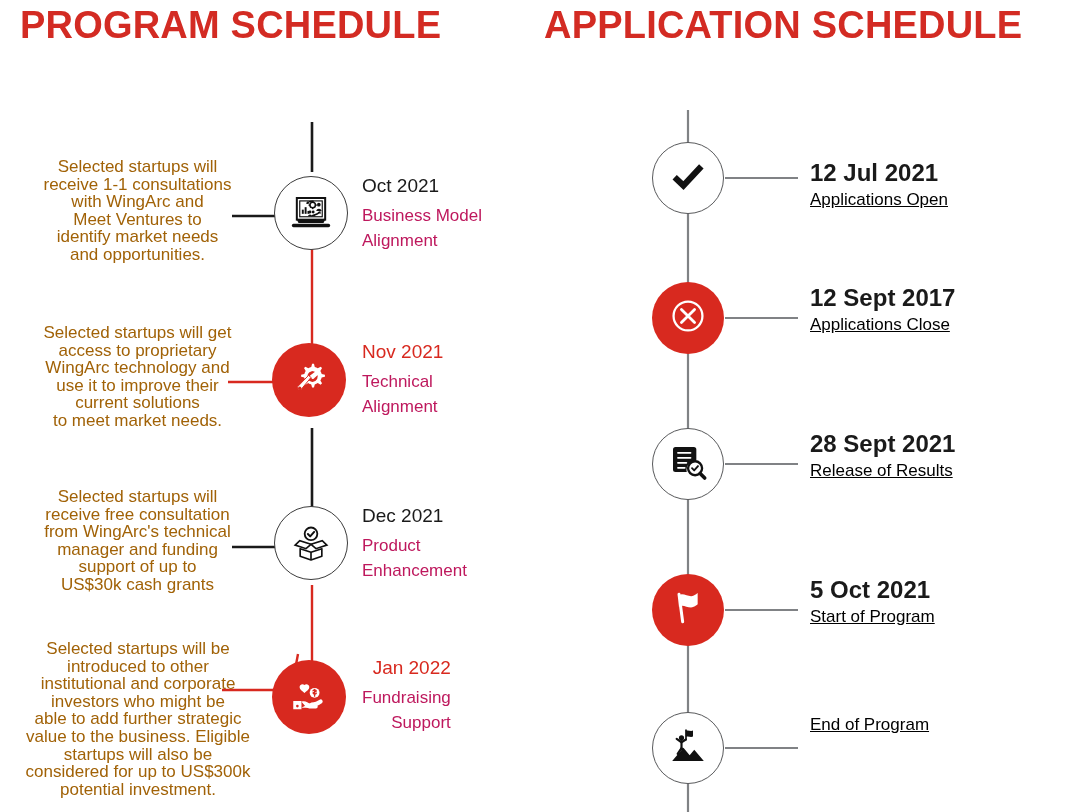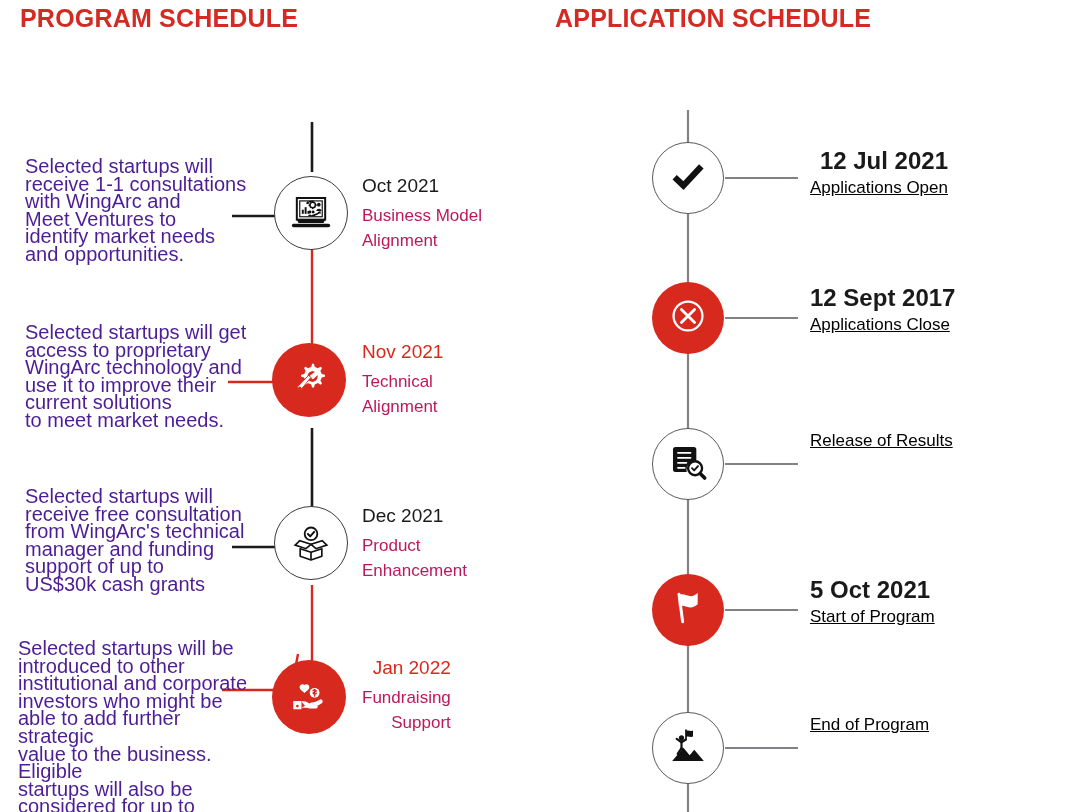--- a/index.html
+++ b/index.html
@@ -11,21 +11,21 @@
     position: relative;
     overflow: hidden;
     font-family: "Liberation Sans", sans-serif;
     color: #231f20;
   }
 
   
   .heading {
     position: absolute;
     font-weight: bold;
-    font-size: 25px;
+    font-size: 38px;
     letter-spacing: 0.2px;
     color: #d32b23;
     white-space: nowrap;
     text-align: center;
   }
   #program-heading { left: 20px;  top: 4px; }
   #application-heading { left: 553px; top: 4px; }
 
   
   .column { position: absolute; top: 0; height: 812px; }
@@ -38,24 +38,24 @@
     left: 0; top: 0;
     width: 540px; height: 812px;
     pointer-events: none;
   }
   .prog-item { position: absolute; left: 0; width: 540px; height: 120px; }
 
   .prog-desc {
     position: absolute;
     right: 290px;
     width: 225px;
-    text-align: left;
-    font-size: 20px;
+    text-align: center;
+    font-size: 17px;
     line-height: 17.6px;
-    color: #4c1d95;
+    color: #a16207;
   }
 
   .node {
     position: absolute;
     width: 74px; height: 74px;
     border-radius: 50%;
     box-sizing: border-box;
     display: flex;
     align-items: center;
     justify-content: center;
@@ -250,42 +250,42 @@
     </div>
     <div class="prog-label" style="top:2px;text-align:right;">
       <div class="prog-date red">Jan 2022</div>
       <div class="prog-sub">Fundraising<br>Support</div>
     </div>
   </div>
 </div>
 
 <div class="column" id="application-column">
 
-  <div class="heading" id="application-heading" style="left:15px;">APPLICATION SCHEDULE</div>
+  <div class="heading" id="application-heading" style="left:4px;">APPLICATION SCHEDULE</div>
 
   <svg id="app-track" viewBox="0 0 537 812" width="537" height="812">
 
     <path d="M148,110 L148,812" stroke="#808285" stroke-width="2.2" fill="none"></path>
 
     <path d="M185,178 L258,178" stroke="#808285" stroke-width="2" fill="none"></path>
     <path d="M185,318 L258,318" stroke="#808285" stroke-width="2" fill="none"></path>
     <path d="M185,464 L258,464" stroke="#808285" stroke-width="2" fill="none"></path>
     <path d="M185,610 L258,610" stroke="#808285" stroke-width="2" fill="none"></path>
     <path d="M185,748 L258,748" stroke="#808285" stroke-width="2" fill="none"></path>
   </svg>
 
   <div class="app-item" style="top:142px;">
     <div class="app-node light" style="left:112px; top:0;">
       <span>
         <svg width="40" height="40" viewBox="0 0 48 48">
           <path d="M8,25.5 L18.5,35.5 L40,12.5" fill="none" stroke="#111111" stroke-width="7.4" stroke-linecap="butt" stroke-linejoin="miter"></path>
         </svg>
       </span>
     </div>
-    <div class="app-label" style="top:5px;text-align:right;">
+    <div class="app-label" style="top:17px;">
       <div class="app-date">12 Jul 2021</div>
       <div class="app-sub">Applications Open</div>
     </div>
   </div>
 
   <div class="app-item" style="top:282px;">
     <div class="app-node dark" style="left:112px; top:0;">
       <span>
         <svg width="42" height="42" viewBox="0 0 48 48">
           <circle cx="24" cy="24" r="16.5" fill="none" stroke="#ffffff" stroke-width="2.6"></circle>
@@ -310,20 +310,21 @@
             <path d="M12,25 h10"></path>
             <path d="M12,31 h8"></path>
           </g>
           <circle cx="32.5" cy="31.5" r="8.4" fill="#ffffff" stroke="#111" stroke-width="2.8"></circle>
           <path d="M28.8,31.4 l2.6,2.7 l4.6,-5.2" fill="none" stroke="#111" stroke-width="2.2" stroke-linecap="round" stroke-linejoin="round"></path>
           <path d="M38.6,37.8 L44,43.2" stroke="#111" stroke-width="4.4" stroke-linecap="round"></path>
         </svg>
       </span>
     </div>
     <div class="app-label" style="top:2px;">
+      <div class="app-date">28 Sept 2021</div>
       <div class="app-sub">Release of Results</div>
     </div>
   </div>
 
   <div class="app-item" style="top:574px;">
     <div class="app-node dark" style="left:112px; top:0;">
       <span>
         <svg width="40" height="40" viewBox="0 0 48 48">
           <path d="M13,8.5 c6,-3.5 12,3.5 18,0.5 c2.2,-1.1 3.6,-2.2 4.6,-3 l0,13.5 c-1.2,1 -2.6,2.1 -4.8,3.1 c-6,2.8 -12,-3.8 -17.8,-0.4 z" fill="#ffffff"></path>
           <path d="M13.2,7.5 L17.6,40.5" fill="none" stroke="#ffffff" stroke-width="3.6" stroke-linecap="round"></path>

